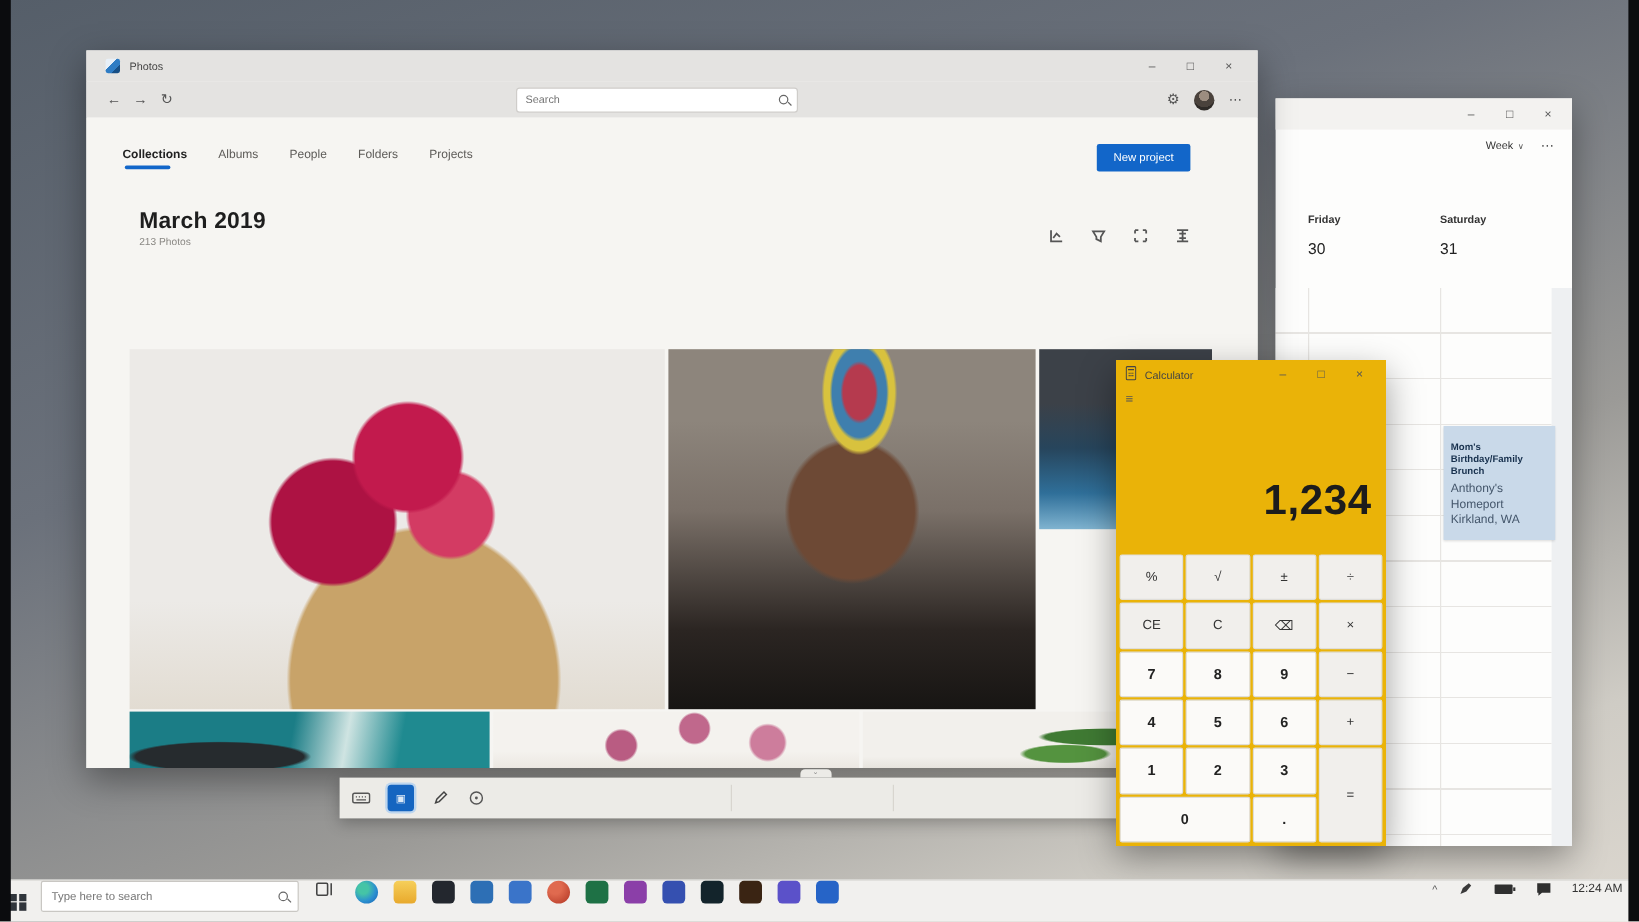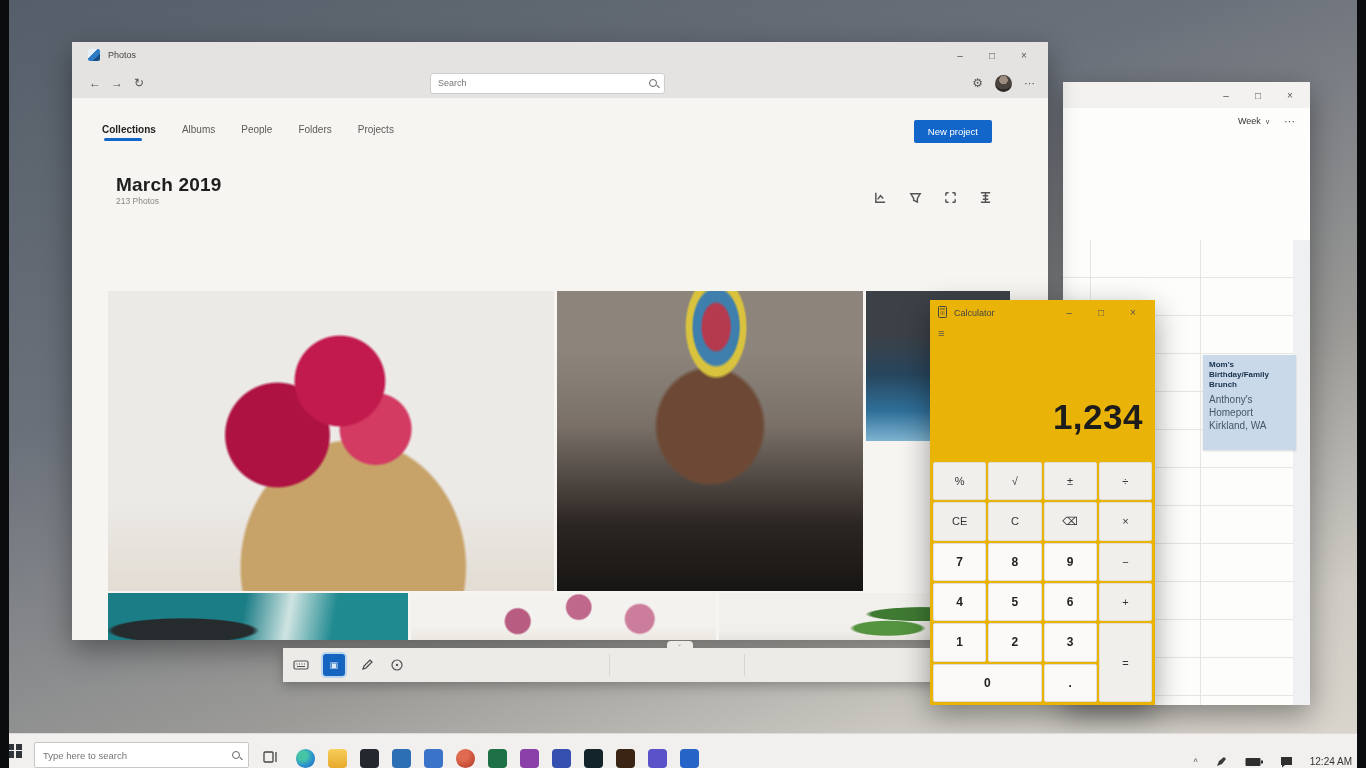--- a/index.html
+++ b/index.html
@@ -125,27 +125,27 @@
   .cal-days { position:absolute; top:96px; left:0; right:0; display:flex; }
   .cal-gutter { width:27px; }
   .cal-daycol { width:110px; }
   .cal-dayname { font-size:9px; font-weight:bold; color:#333; }
   .cal-daynum { font-size:13px; color:#222; margin-top:12px; }
   .cal-grid { position:absolute; top:158px; bottom:0; left:0; right:17px;
     background:repeating-linear-gradient(to bottom, #fdfdfc 0 37px, #e7e5e2 37px 38px); }
   .cal-vline { position:absolute; top:158px; bottom:0; width:1px; background:#e7e5e2; }
   .cal-scroll { position:absolute; top:158px; bottom:0; right:0; width:17px; background:#eef0f2; }
   .cal-event { position:absolute; left:140px; top:273px; width:93px; height:95px; background:#c9d9e9;
-    padding:5px 6px; box-shadow:0 1px 2px rgba(0,0,0,.15); }
+    padding:13px 6px; box-shadow:0 1px 2px rgba(0,0,0,.15); }
   .cal-event .ev-title { font-size:8px; font-weight:bold; color:#17304d; line-height:1.25; }
   .cal-event .ev-loc { font-size:10px; color:#44566b; margin-top:3px; line-height:1.3; }
 
   
   #taskbar { position:absolute; left:0; bottom:0; width:1366px; height:35px; background:#f1f0ee;
-    border-top:1px solid #dddcd9; z-index:10; display:flex; align-items:flex-end; }
+    border-top:1px solid #dddcd9; z-index:10; display:flex; align-items:flex-start; }
   .start { width:30px; height:35px; display:flex; align-items:center; justify-content:center; }
   .start .logo { width:14px; height:14px; display:grid; grid-template-columns:1fr 1fr; gap:1.5px; }
   .start .logo i { background:#30353b; }
   .tb-search { width:215px; height:26px; background:#fff; border:1px solid #c9c7c3; border-radius:2px;
     display:flex; align-items:center; padding:0 8px; margin-left:4px; }
   .tb-search input { border:none; outline:none; flex:1; font-size:9.5px; color:#6b6965; background:transparent;
     font-family:"Liberation Sans",sans-serif; }
   .taskview { margin:0 12px 0 14px; }
   .taskview svg { width:15px; height:14px; }
   .tb-apps { display:flex; align-items:center; gap:13px; margin-left:6px; }
@@ -168,20 +168,31 @@
       <div class="win-btn">–</div>
       <div class="win-btn">□</div>
       <div class="win-btn">×</div>
     </div>
   </div>
   <div class="cal-toolbar">
     <div class="cal-view">
       <span>Week</span><span class="chev">∨</span>
     </div>
     <div class="more-dots">⋯</div>
+  </div>
+  <div class="cal-days">
+    <div class="cal-gutter"></div>
+    <div class="cal-daycol">
+      <div class="cal-dayname">Friday</div>
+      <div class="cal-daynum">30</div>
+    </div>
+    <div class="cal-daycol">
+      <div class="cal-dayname">Saturday</div>
+      <div class="cal-daynum">31</div>
+    </div>
   </div>
   <div class="cal-grid"></div>
   <div class="cal-vline" style="left:27px"></div>
   <div class="cal-vline" style="left:137px"></div>
   <div class="cal-scroll"></div>
   <div class="cal-event">
     <div class="ev-title">Mom's Birthday/Family Brunch</div>
     <div class="ev-loc">
       <div>Anthony's Homeport</div>
       <div>Kirkland, WA</div>

